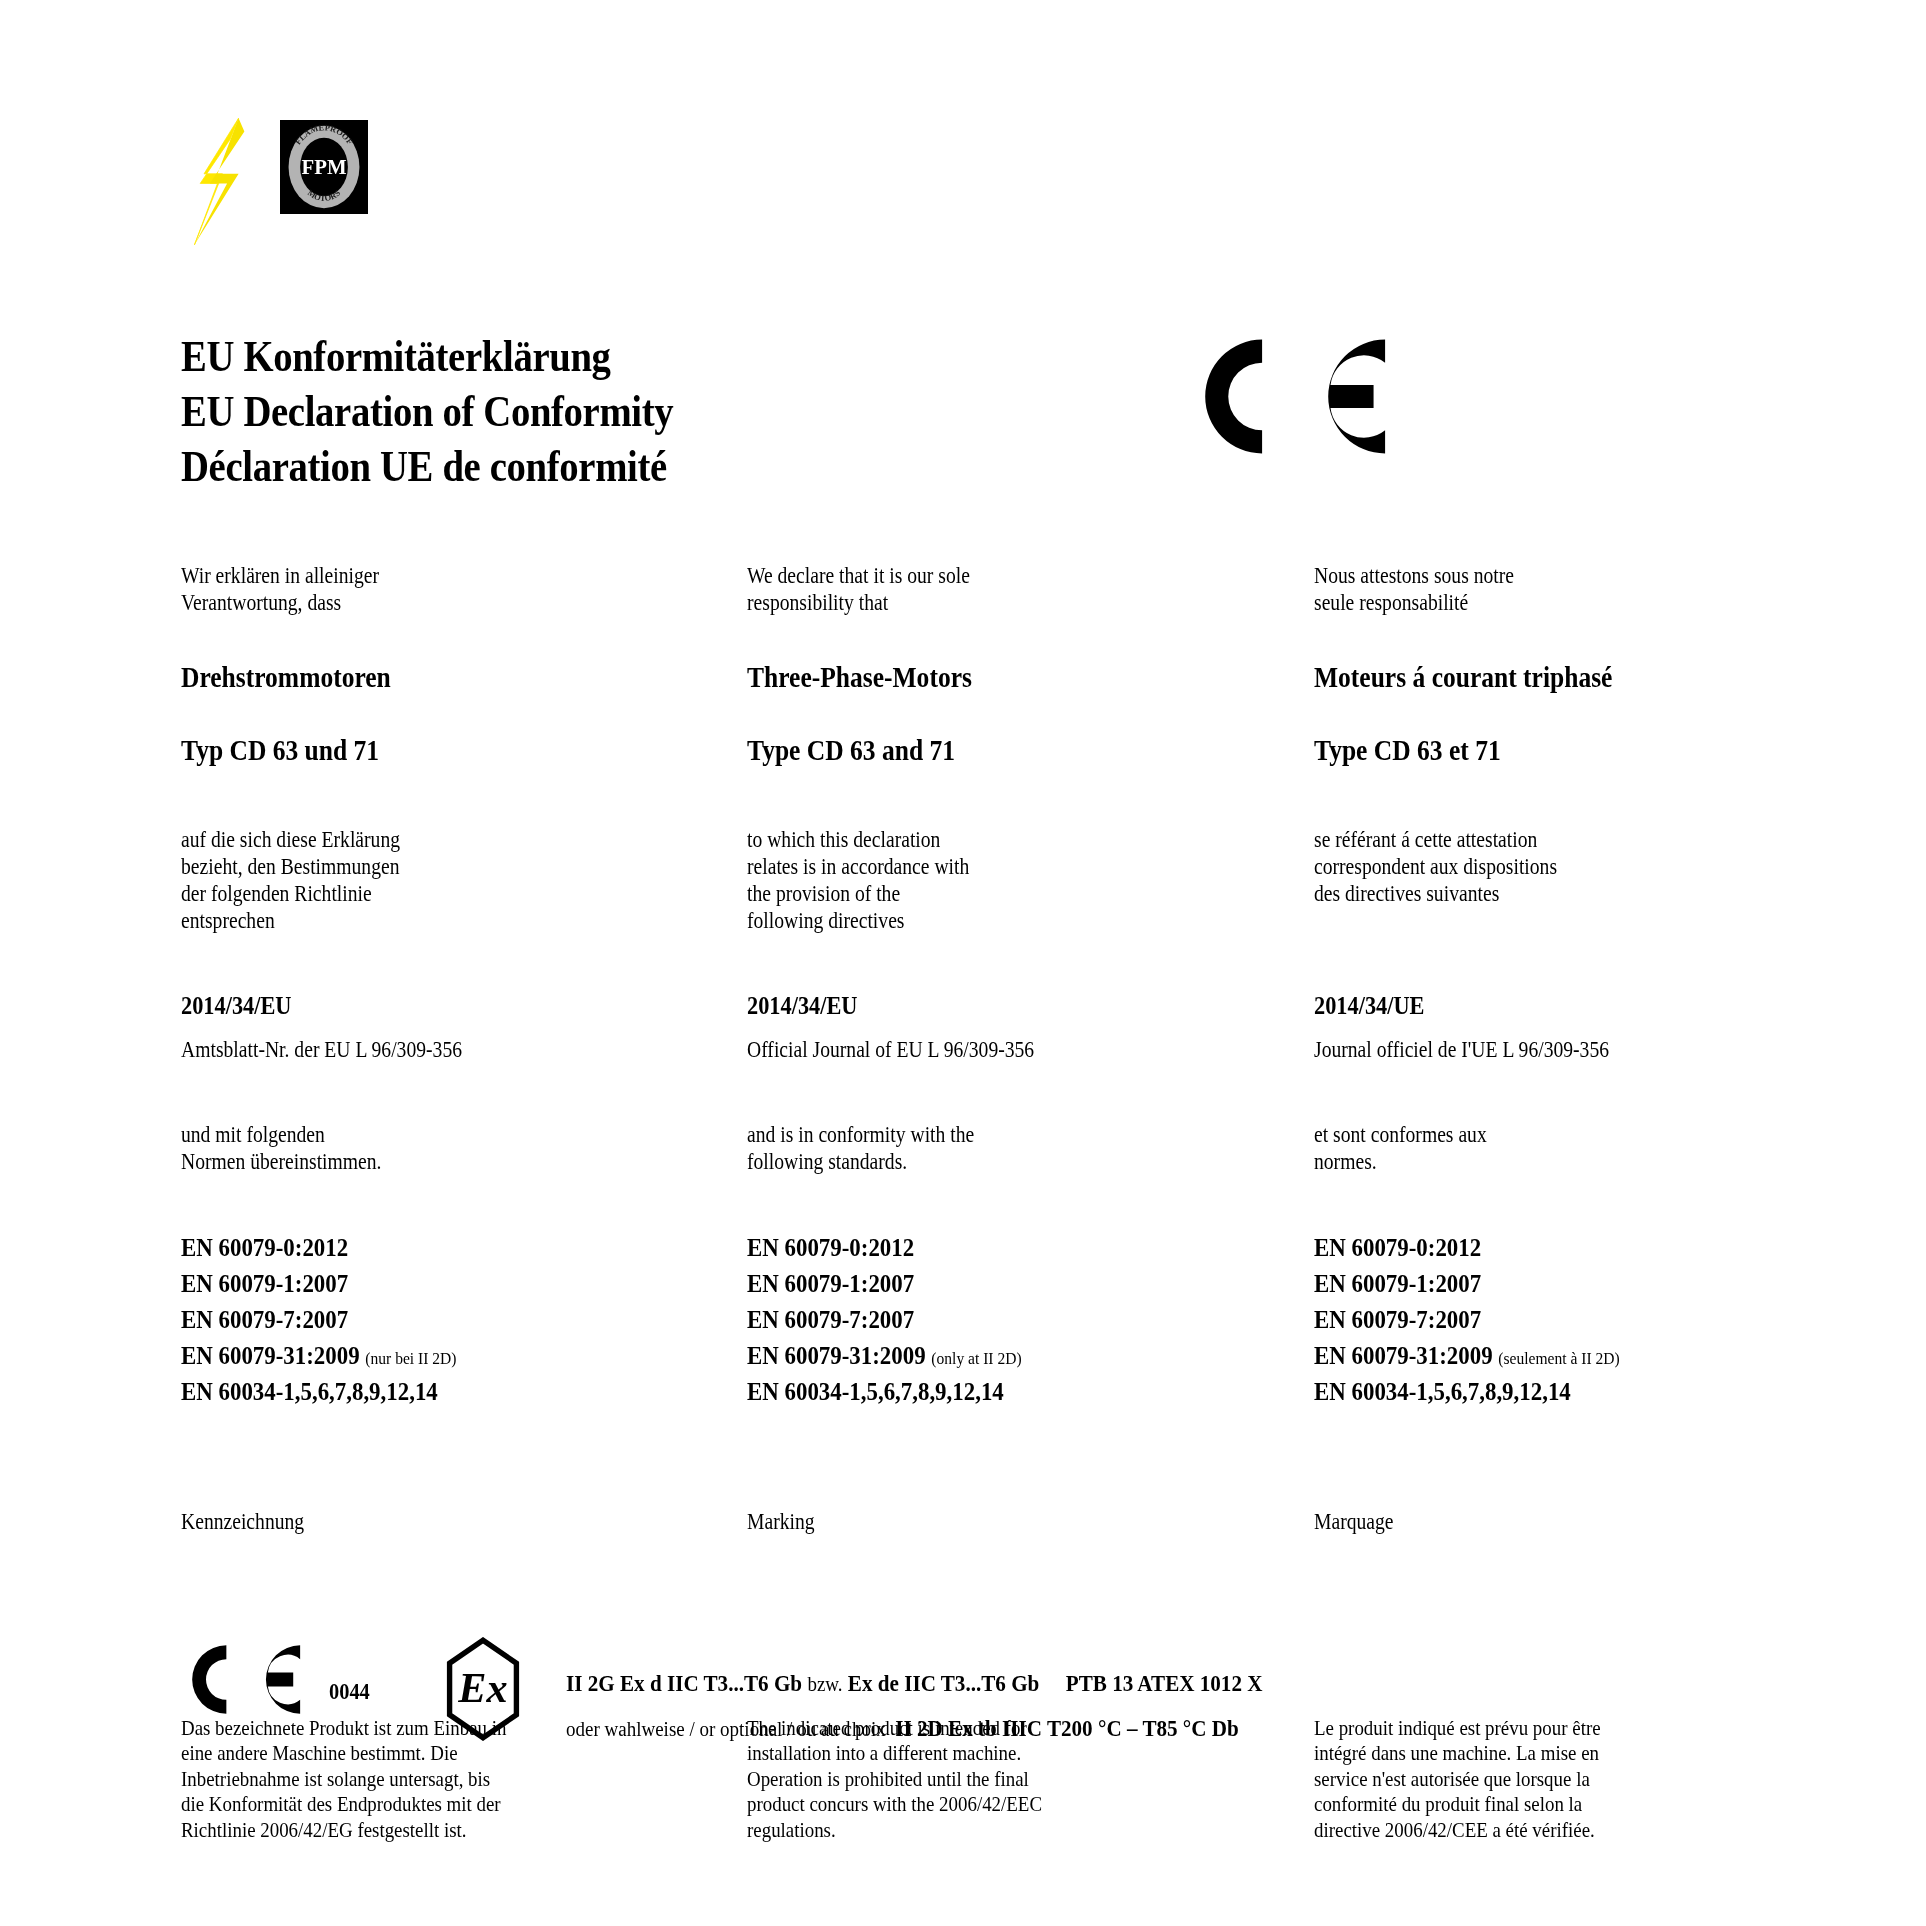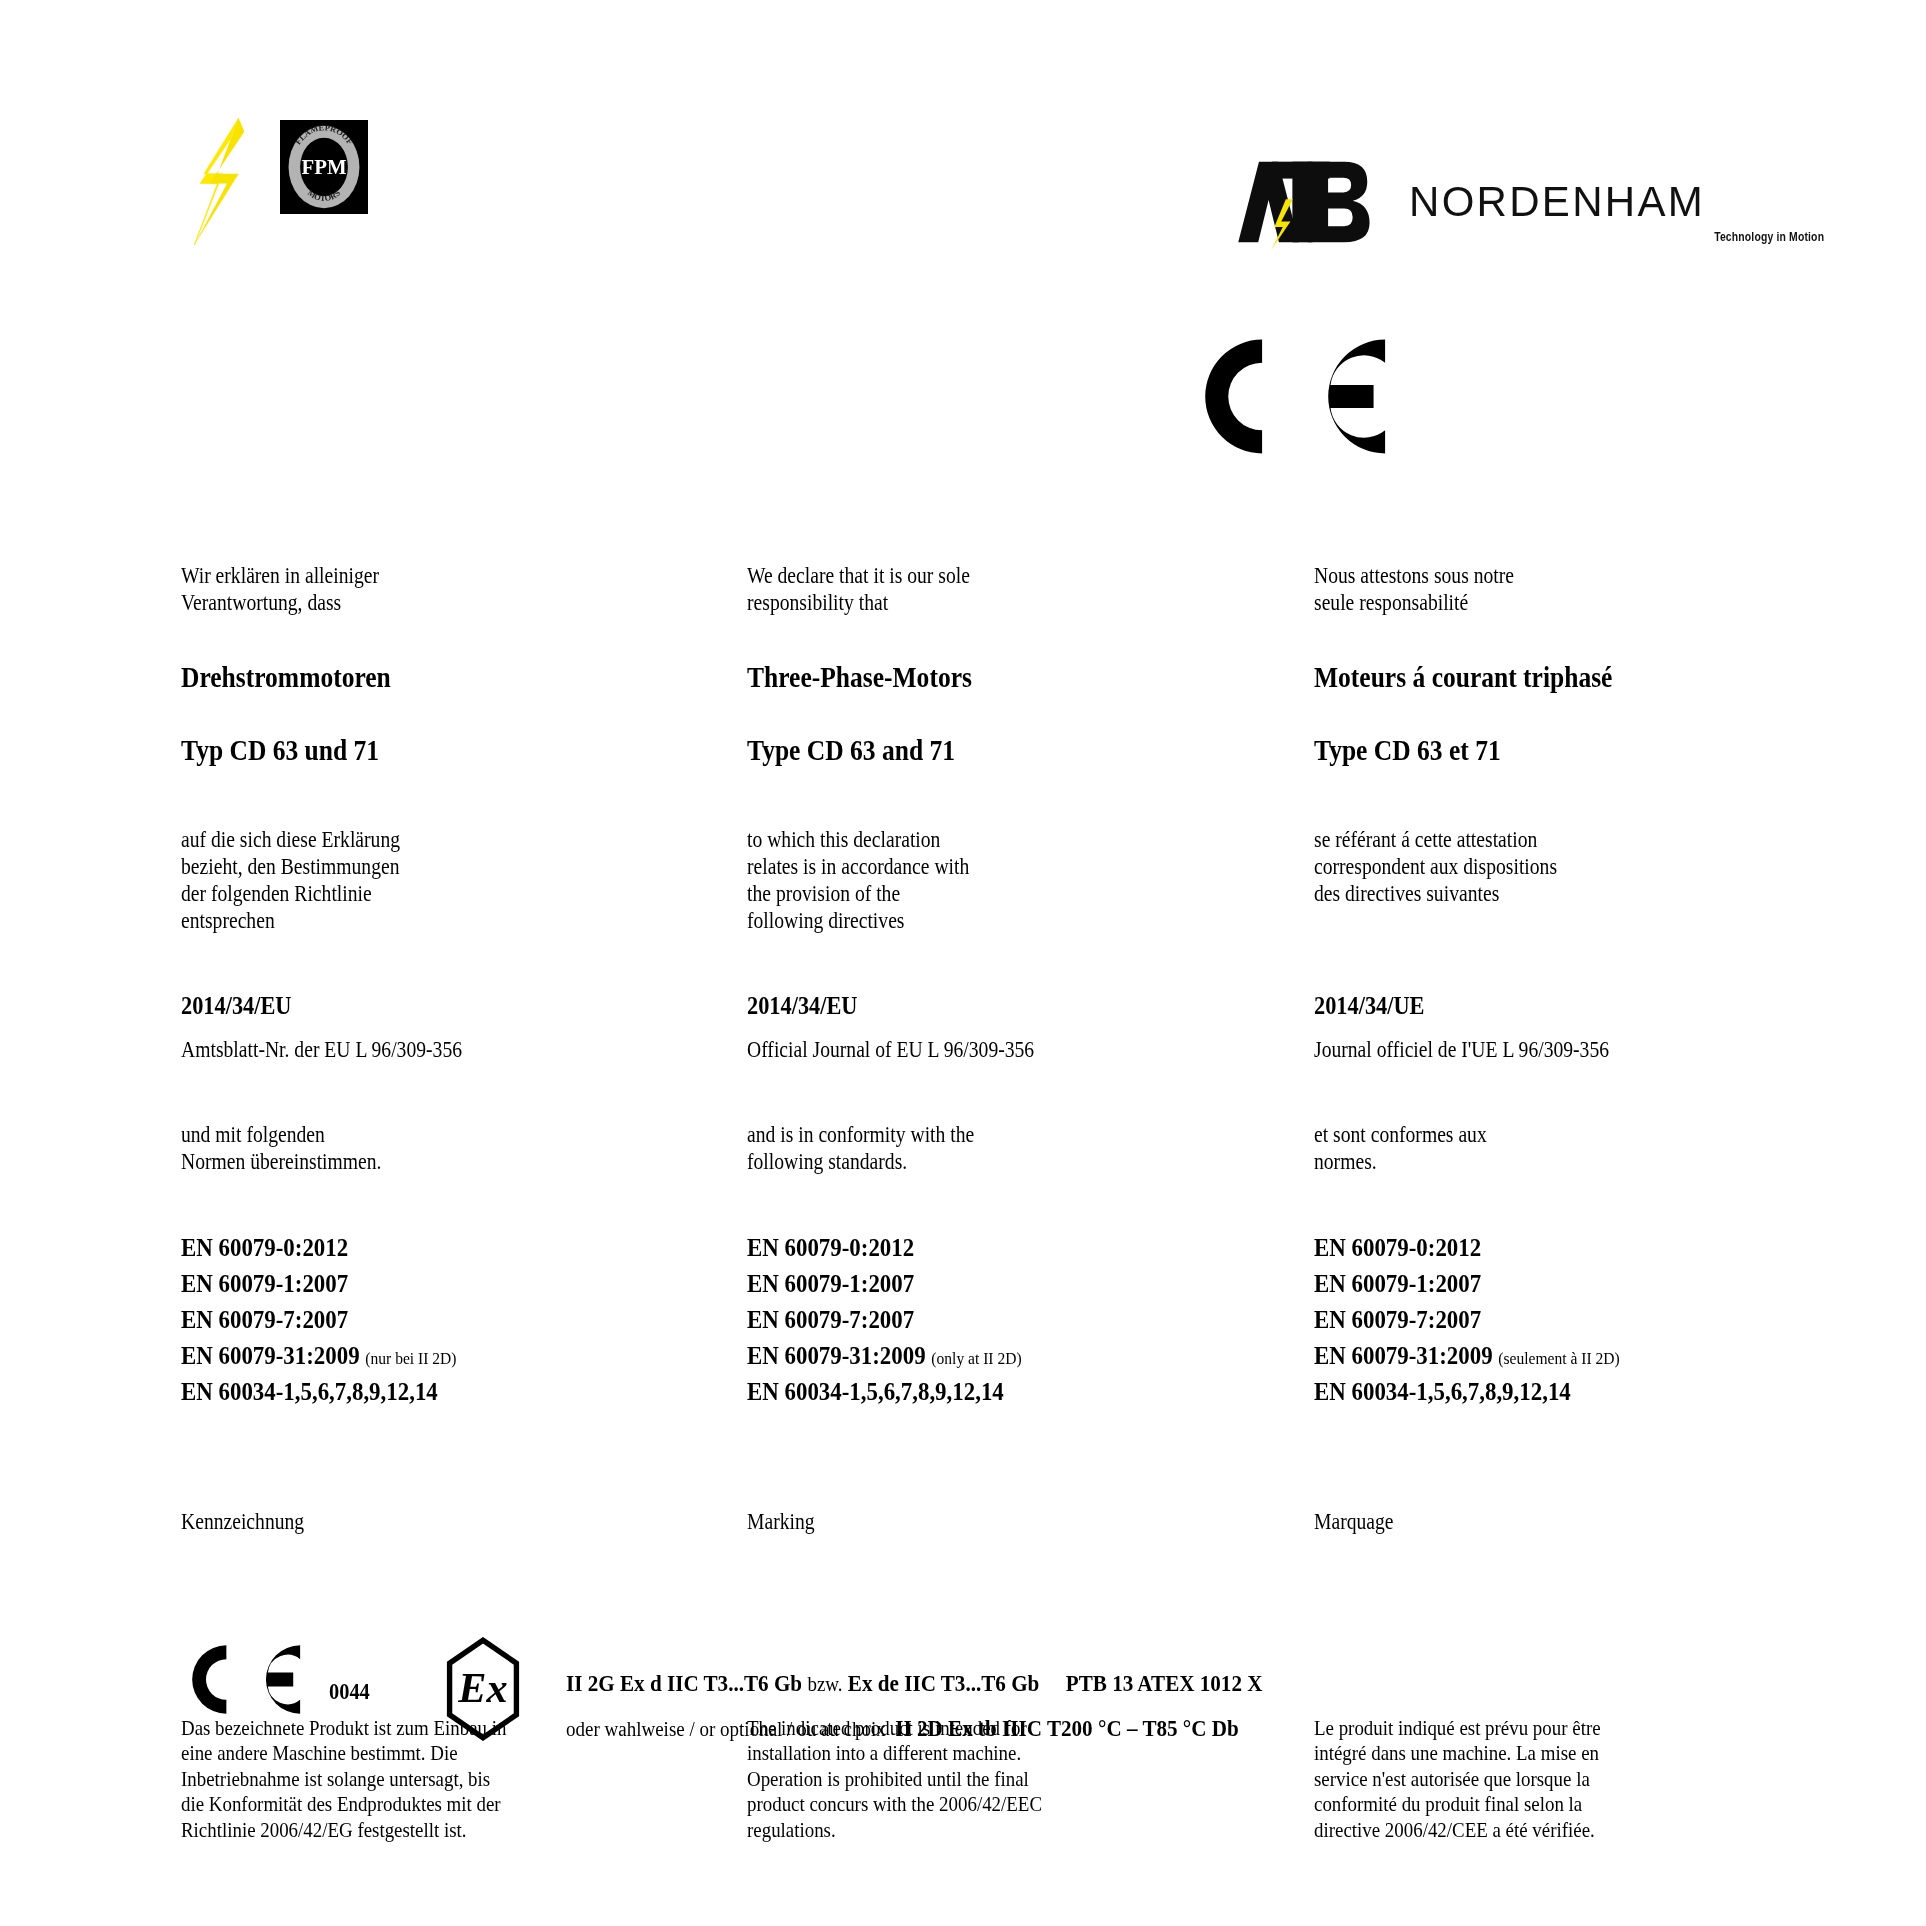--- a/index.html
+++ b/index.html
@@ -225,34 +225,26 @@
         <text font-family="Liberation Serif, serif" font-size="22" font-weight="bold" fill="#1a1a1a">
           <textPath href="#arcTop" startOffset="50%" text-anchor="middle">FLAMEPROOF</textPath>
         </text>
         <text font-family="Liberation Serif, serif" font-size="22" font-weight="bold" fill="#1a1a1a">
           <textPath href="#arcBot" startOffset="50%" text-anchor="middle">MOTORS</textPath>
         </text>
       </svg>
     </div>
   </div>
 
-  <div class="logo-atb">
-    <svg class="atb-mark" width="169" height="96" viewBox="0 0 440 250">
-      <polygon points="78,20 128,20 182,230 130,230 103,120 76,230 24,230" fill="#0d0d0d"></polygon>
-      <rect x="112" y="20" width="150" height="44" fill="#0d0d0d"></rect>
-      <rect x="165" y="20" width="52" height="210" fill="#0d0d0d"></rect>
-      <path d="M 205 20 L 300 20 Q 360 20 360 72 Q 360 112 322 122 Q 366 132 366 180 Q 366 230 300 230 L 205 230 Z
-               M 258 62 L 258 100 L 298 100 Q 318 100 318 81 Q 318 62 298 62 Z
-               M 258 142 L 258 188 L 300 188 Q 322 188 322 165 Q 322 142 300 142 Z" fill="#0d0d0d"></path>
-      <polygon points="148,118 118,190 140,190 110,250 160,176 136,176 166,118" fill="#F5E400"></polygon>
-    </svg>
-    <div class="atb-word">NORDENHAM</div>
-    <div class="atb-tag">Technology in Motion</div>
-  </div>
-
+
+  <div class="title-block">
+    <div class="title-line">EU Konformitäterklärung</div>
+    <div class="title-line">EU Declaration of Conformity</div>
+    <div class="title-line">Déclaration UE de conformité</div>
+  </div>
 
   <svg class="ce-top" width="208" height="123" viewBox="0 0 540 320">
     <path d="M 200 12 A 148 148 0 1 0 200 308 L 200 248 A 88 88 0 1 1 200 72 Z" fill="#000000"></path>
     <path d="M 520 12 A 148 148 0 1 0 520 308 L 520 248 A 88 88 0 0 1 378 190 L 490 190 L 490 130 L 378 130 A 88 88 0 0 1 520 72 Z" fill="#000000"></path>
   </svg>
 
   <div class="cols" style="top:562px;">
     <div class="col c1 small">Wir erklären in alleiniger
 Verantwortung, dass</div>
     <div class="col c2 small">We declare that it is our sole

